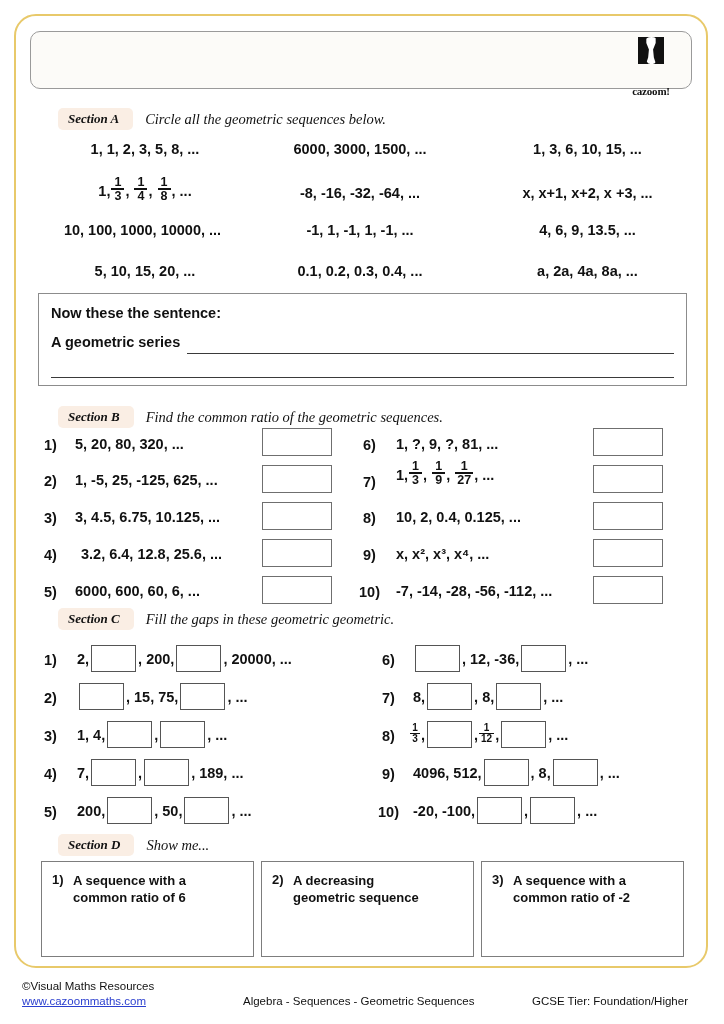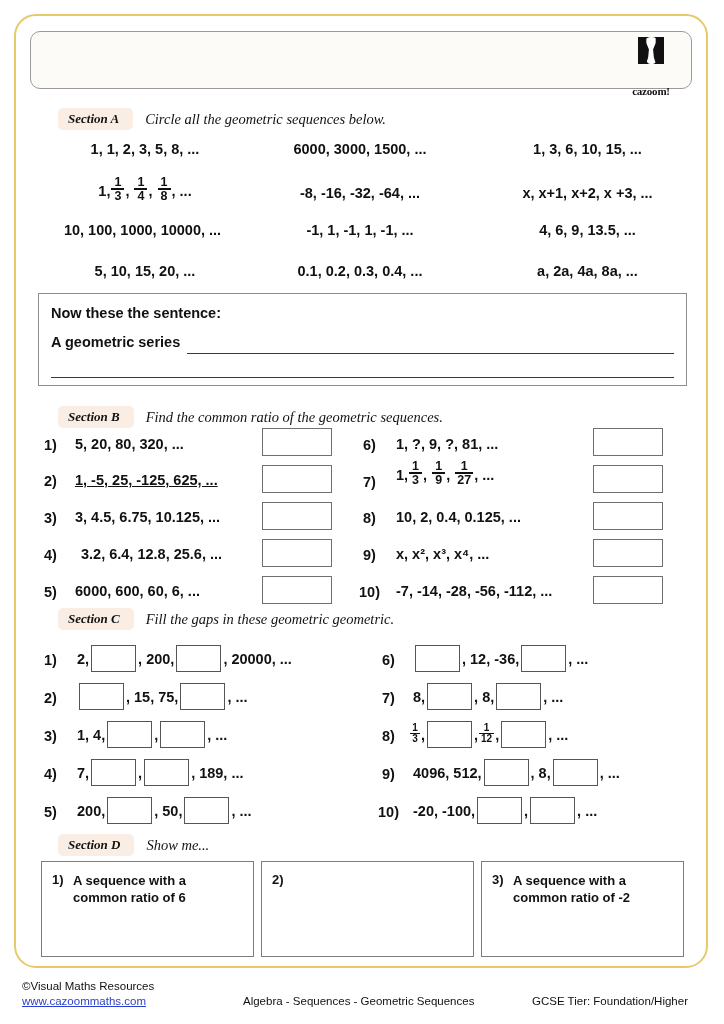--- a/index.html
+++ b/index.html
@@ -192,21 +192,21 @@
 
 <div class="sec-head" style="left:38px;top:406px;">
   <span class="sec-tag">Section B</span><span class="sec-instr">Find the common ratio of the geometric sequences.</span>
 </div>
 
 <div class="num" style="left:44px;top:437px;">1)</div>
 <div class="seq" style="left:75px;top:436px;">5, 20, 80, 320, ...</div>
 <div class="abox" style="left:262px;top:428px;width:70px;height:28px;"></div>
 
 <div class="num" style="left:44px;top:473px;">2)</div>
-<div class="seq" style="left:75px;top:472px;text-decoration:underline;">1, -5, 25, -125, 625, ...</div>
+<div class="seq" style="left:75px;top:472px;">1, -5, 25, -125, 625, ...</div>
 <div class="abox" style="left:262px;top:465px;width:70px;height:28px;"></div>
 
 <div class="num" style="left:44px;top:510px;">3)</div>
 <div class="seq" style="left:75px;top:509px;">3, 4.5, 6.75, 10.125, ...</div>
 <div class="abox" style="left:262px;top:502px;width:70px;height:28px;"></div>
 
 <div class="num" style="left:44px;top:547px;">4)</div>
 <div class="seq" style="left:81px;top:546px;">3.2, 6.4, 12.8, 25.6, ...</div>
 <div class="abox" style="left:262px;top:539px;width:70px;height:28px;"></div>
 
@@ -361,20 +361,22 @@
   <span class="sec-tag">Section D</span><span class="sec-instr">Show me...</span>
 </div>
 
 <div class="dbox" style="left:41px;width:213px;">
   <div class="dbox-num">1)</div>
   <div class="dbox-txt">A sequence with a
 common ratio of 6</div>
 </div>
 <div class="dbox" style="left:261px;width:213px;">
   <div class="dbox-num">2)</div>
+  <div class="dbox-txt">A decreasing
+geometric sequence</div>
 </div>
 <div class="dbox" style="left:481px;width:203px;">
   <div class="dbox-num">3)</div>
   <div class="dbox-txt">A sequence with a
 common ratio of -2</div>
 </div>
 
 <div class="footer">
   <div class="f-copy">©Visual Maths Resources</div>
   <div class="f-link">www.cazoommaths.com</div>

